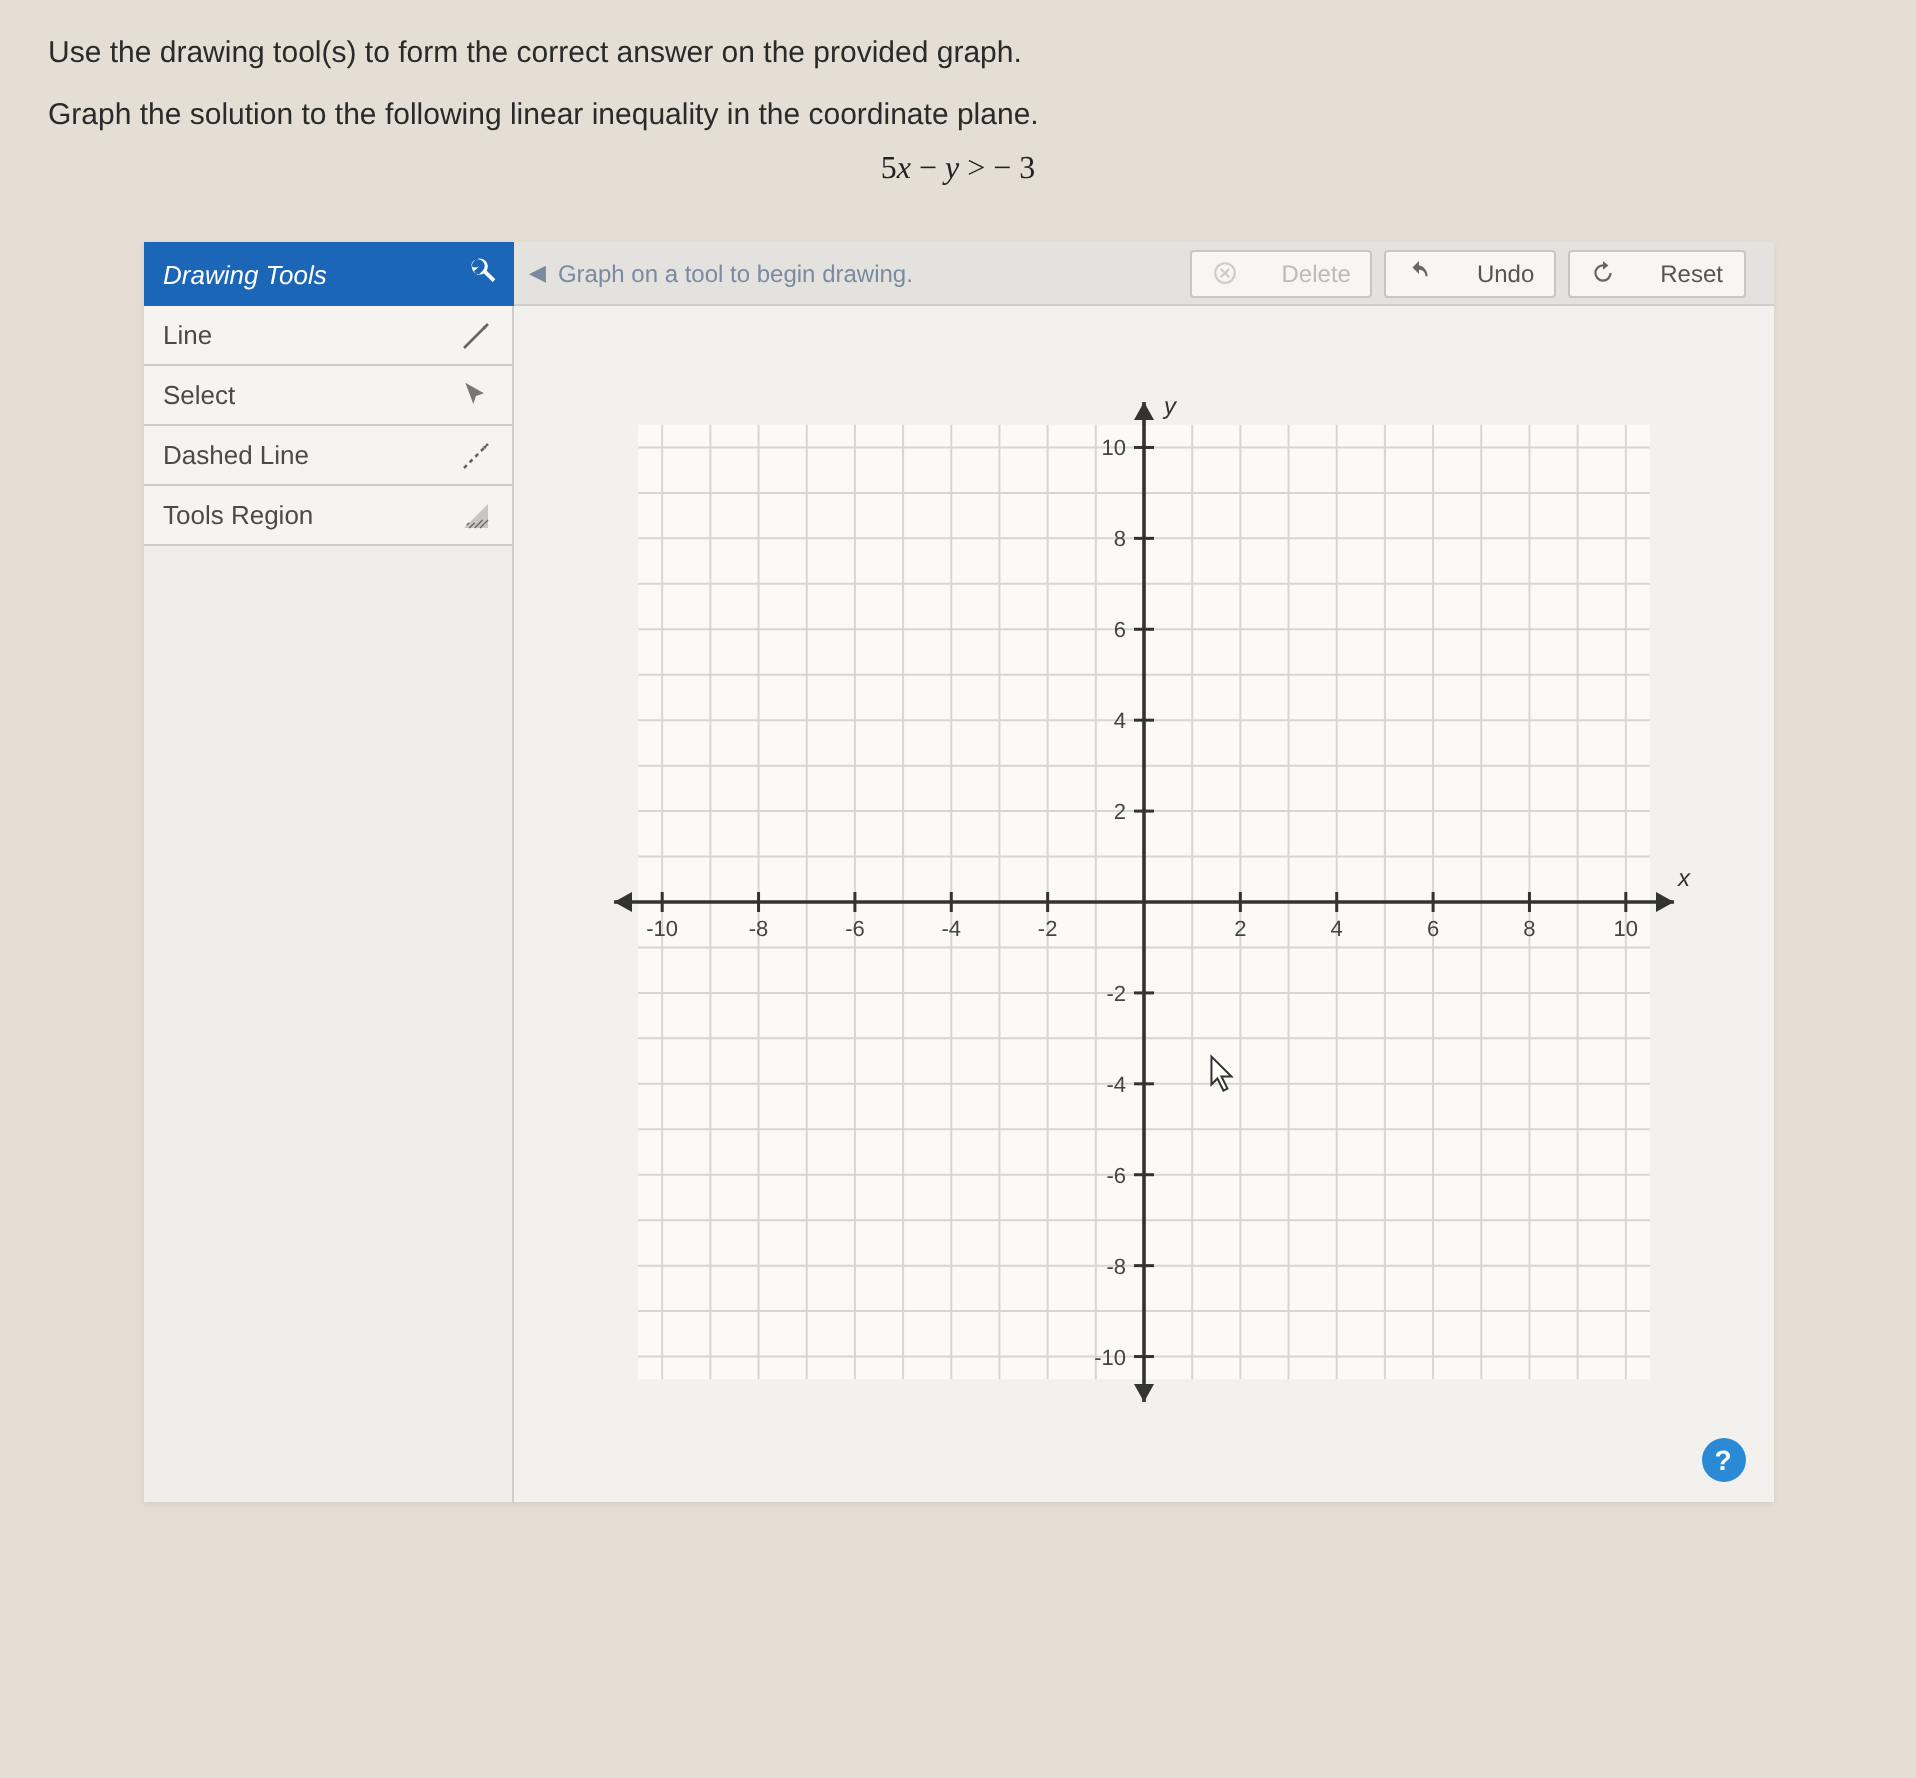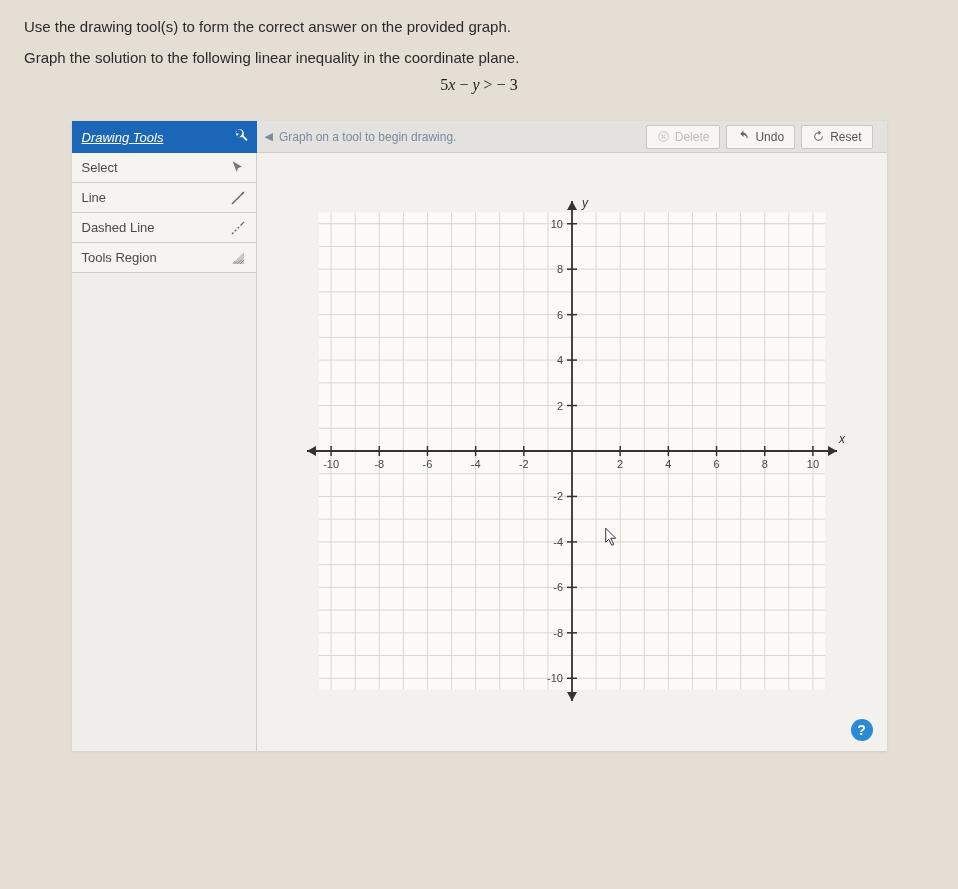--- a/index.html
+++ b/index.html
@@ -36,21 +36,20 @@
   .dt-header {
     width: 185px;
     background: #1b66b6;
     color: #fff;
     font-style: italic;
     font-size: 13px;
     display: flex;
     align-items: center;
     padding: 0 10px;
     position: relative;
-    text-decoration: underline;
   }
   .dt-header .wrench {
     position: absolute;
     right: 8px;
     top: 6px;
     width: 16px; height: 16px;
     color: #fff;
   }
   .hint-bar {
     flex: 1;
@@ -74,21 +73,21 @@
     padding-right: 6px;
   }
   .btn {
     height: 24px;
     border: 1px solid #c9c6c1;
     background: #f7f6f3;
     font-size: 12px;
     padding: 0 10px;
     display: flex;
     align-items: center;
-    gap: 5px;
+    gap: 22px;
     color: #555;
     cursor: pointer;
     border-radius: 2px;
   }
   .btn.disabled { color: #bbb; }
   .btn svg { width: 13px; height: 13px; }
   .content-row { display: flex; }
   .sidebar {
     width: 185px;
     background: #f0eeea;
@@ -179,33 +178,33 @@
             </svg>
           <span>Reset</span>
         </div>
       </div>
     </div>
   </div>
 
   <div class="content-row">
     <div class="sidebar">
       <div class="tool-item">
+        <span>Line</span>
+        <span class="tool-icon">
+          <svg viewBox="0 0 24 24">
+              <line x1="3" y1="21" x2="21" y2="3" stroke="#666" stroke-width="2"></line>
+              <polygon points="21,3 17,5 19,7" fill="#666"></polygon>
+            </svg>
+        </span>
+      </div>
+      <div class="tool-item">
         <span>Select</span>
         <span class="tool-icon">
           <svg viewBox="0 0 24 24">
               <path d="M4 2l6 16 2-6 6-2L4 2z" fill="#777"></path>
-            </svg>
-        </span>
-      </div>
-      <div class="tool-item">
-        <span>Line</span>
-        <span class="tool-icon">
-          <svg viewBox="0 0 24 24">
-              <line x1="3" y1="21" x2="21" y2="3" stroke="#666" stroke-width="2"></line>
-              <polygon points="21,3 17,5 19,7" fill="#666"></polygon>
             </svg>
         </span>
       </div>
       <div class="tool-item">
         <span>Dashed Line</span>
         <span class="tool-icon">
           <svg viewBox="0 0 24 24">
               <line x1="3" y1="21" x2="21" y2="3" stroke="#666" stroke-width="2" stroke-dasharray="3,3"></line>
               <polygon points="21,3 17,5 19,7" fill="#666"></polygon>
             </svg>

